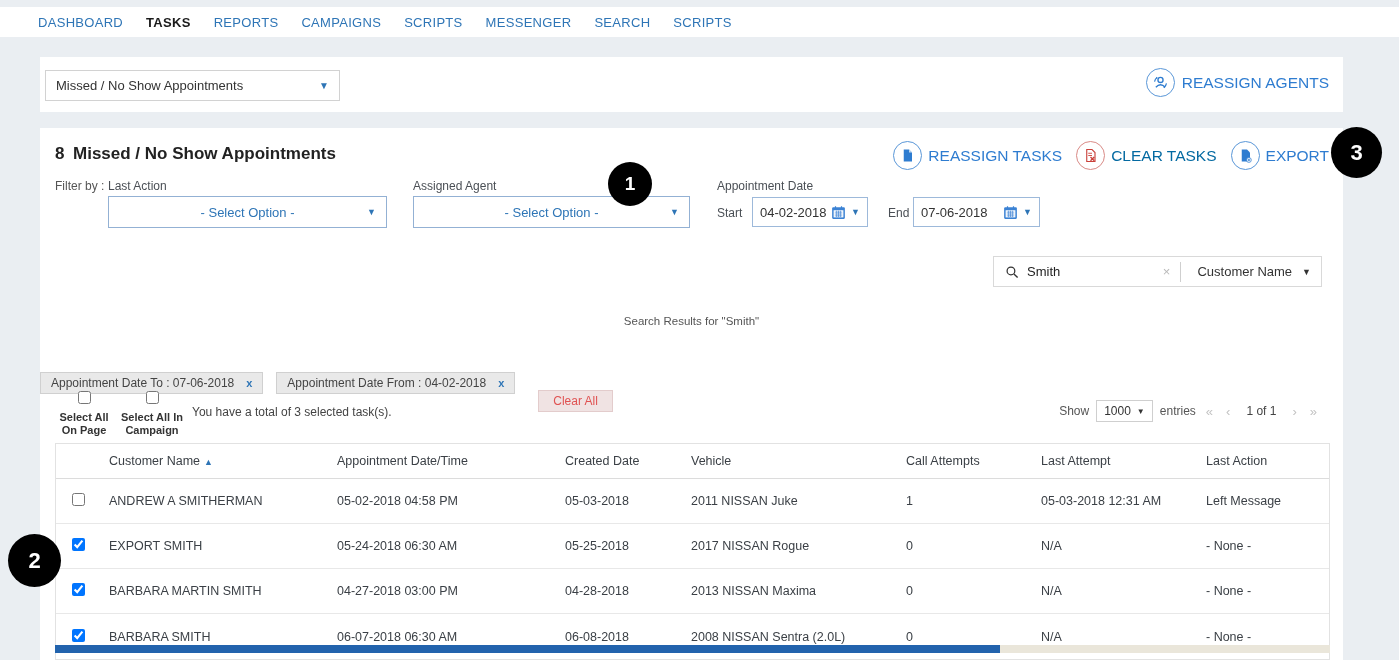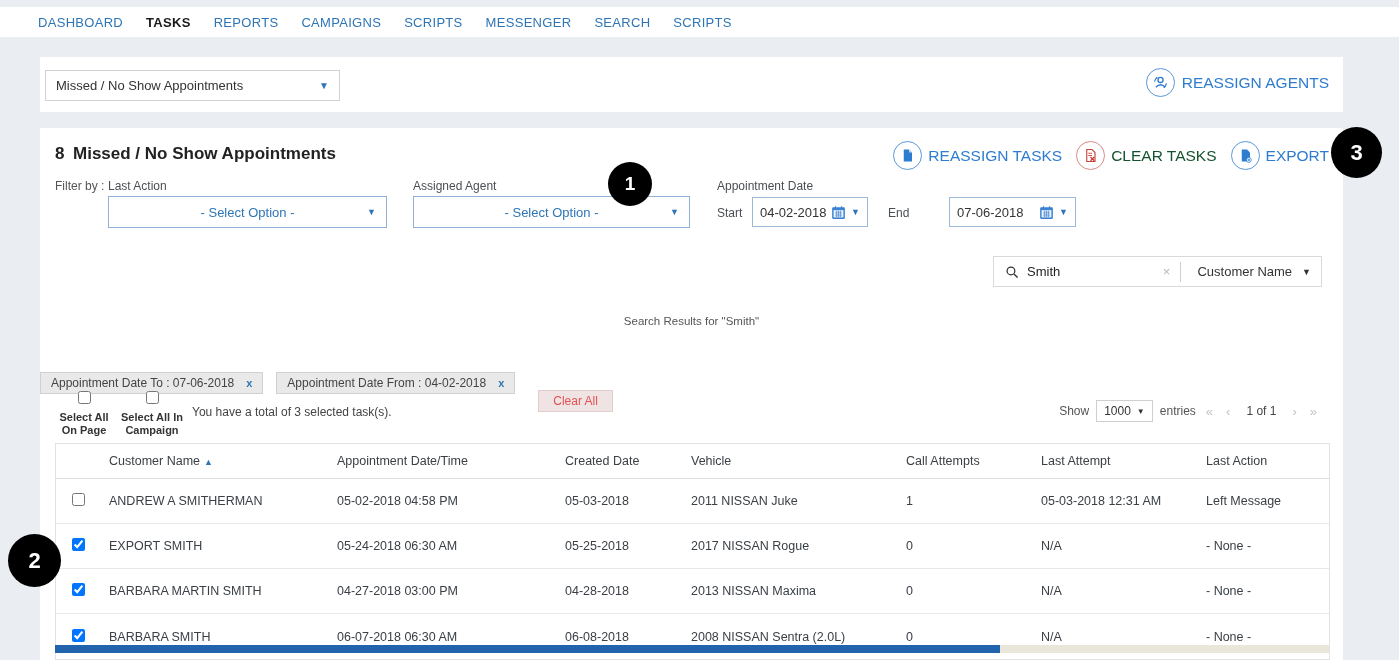--- a/index.html
+++ b/index.html
@@ -33,21 +33,21 @@
 
   
   .card { position:absolute; top:128px; left:40px; width:1303px; height:532px; background:#fff; }
 
   .page-count { position:absolute; left:15px; top:16px; font-size:17px; font-weight:bold; color:#222; }
   .page-title { position:absolute; left:33px; top:16px; font-size:17px; font-weight:bold; color:#222; }
 
   .actions { position:absolute; top:13px; right:14px; display:flex; align-items:center; gap:14px; }
   .action-btn { display:flex; align-items:center; gap:6px; font-size:15.5px; cursor:pointer; }
   .action-blue { color:#2e7cd0; }
-  .action-red  { color:#14532d;justify-content:center; }
+  .action-red  { color:#0369a1;justify-content:center; }
 
   
   .filter-by { position:absolute; left:15px; top:51px; font-size:12px; color:#555; }
   .f-label { position:absolute; font-size:12px; color:#4a4f55; }
   .f-select { position:absolute; height:32px; border:1px solid #93b1d4; background:#fff;
               display:flex; align-items:center; justify-content:center; font-size:13px;
               color:#2e75b6; cursor:pointer; }
   .f-select .caret { position:absolute; right:10px; color:#2e75b6; font-size:9px; }
   .date-input { position:absolute; height:30px; border:1px solid #9db9da; background:#fff;
                 display:flex; align-items:center; padding:0 7px; font-size:13px; color:#333;
@@ -207,21 +207,21 @@
       <svg width="15" height="15" viewBox="0 0 20 20">
         <rect x="1.5" y="3" width="17" height="15.5" rx="1.5" fill="#3b82d4"></rect>
         <rect x="3.5" y="7" width="13" height="9.5" fill="#fff"></rect>
         <path d="M5 9.5 h10 M5 12 h10 M5 14.5 h10 M7.5 7.5 v8.5 M10 7.5 v8.5 M12.5 7.5 v8.5" stroke="#3b82d4" stroke-width="0.9"></path>
         <path d="M6 1.5 v3 M14 1.5 v3" stroke="#3b82d4" stroke-width="1.6"></path>
       </svg>
     </span>
     <span class="caret">▼</span>
   </div>
   <span class="f-label" style="left:848px; top:78px;">End</span>
-  <div class="date-input" style="left:873px; top:69px; width:127px;margin-left:36px;">
+  <div class="date-input" style="left:873px; top:69px; width:127px;">
     <span>07-06-2018</span>
     <span class="cal">
       <svg width="15" height="15" viewBox="0 0 20 20">
         <rect x="1.5" y="3" width="17" height="15.5" rx="1.5" fill="#3b82d4"></rect>
         <rect x="3.5" y="7" width="13" height="9.5" fill="#fff"></rect>
         <path d="M5 9.5 h10 M5 12 h10 M5 14.5 h10 M7.5 7.5 v8.5 M10 7.5 v8.5 M12.5 7.5 v8.5" stroke="#3b82d4" stroke-width="0.9"></path>
         <path d="M6 1.5 v3 M14 1.5 v3" stroke="#3b82d4" stroke-width="1.6"></path>
       </svg>
     </span>
     <span class="caret">▼</span>

